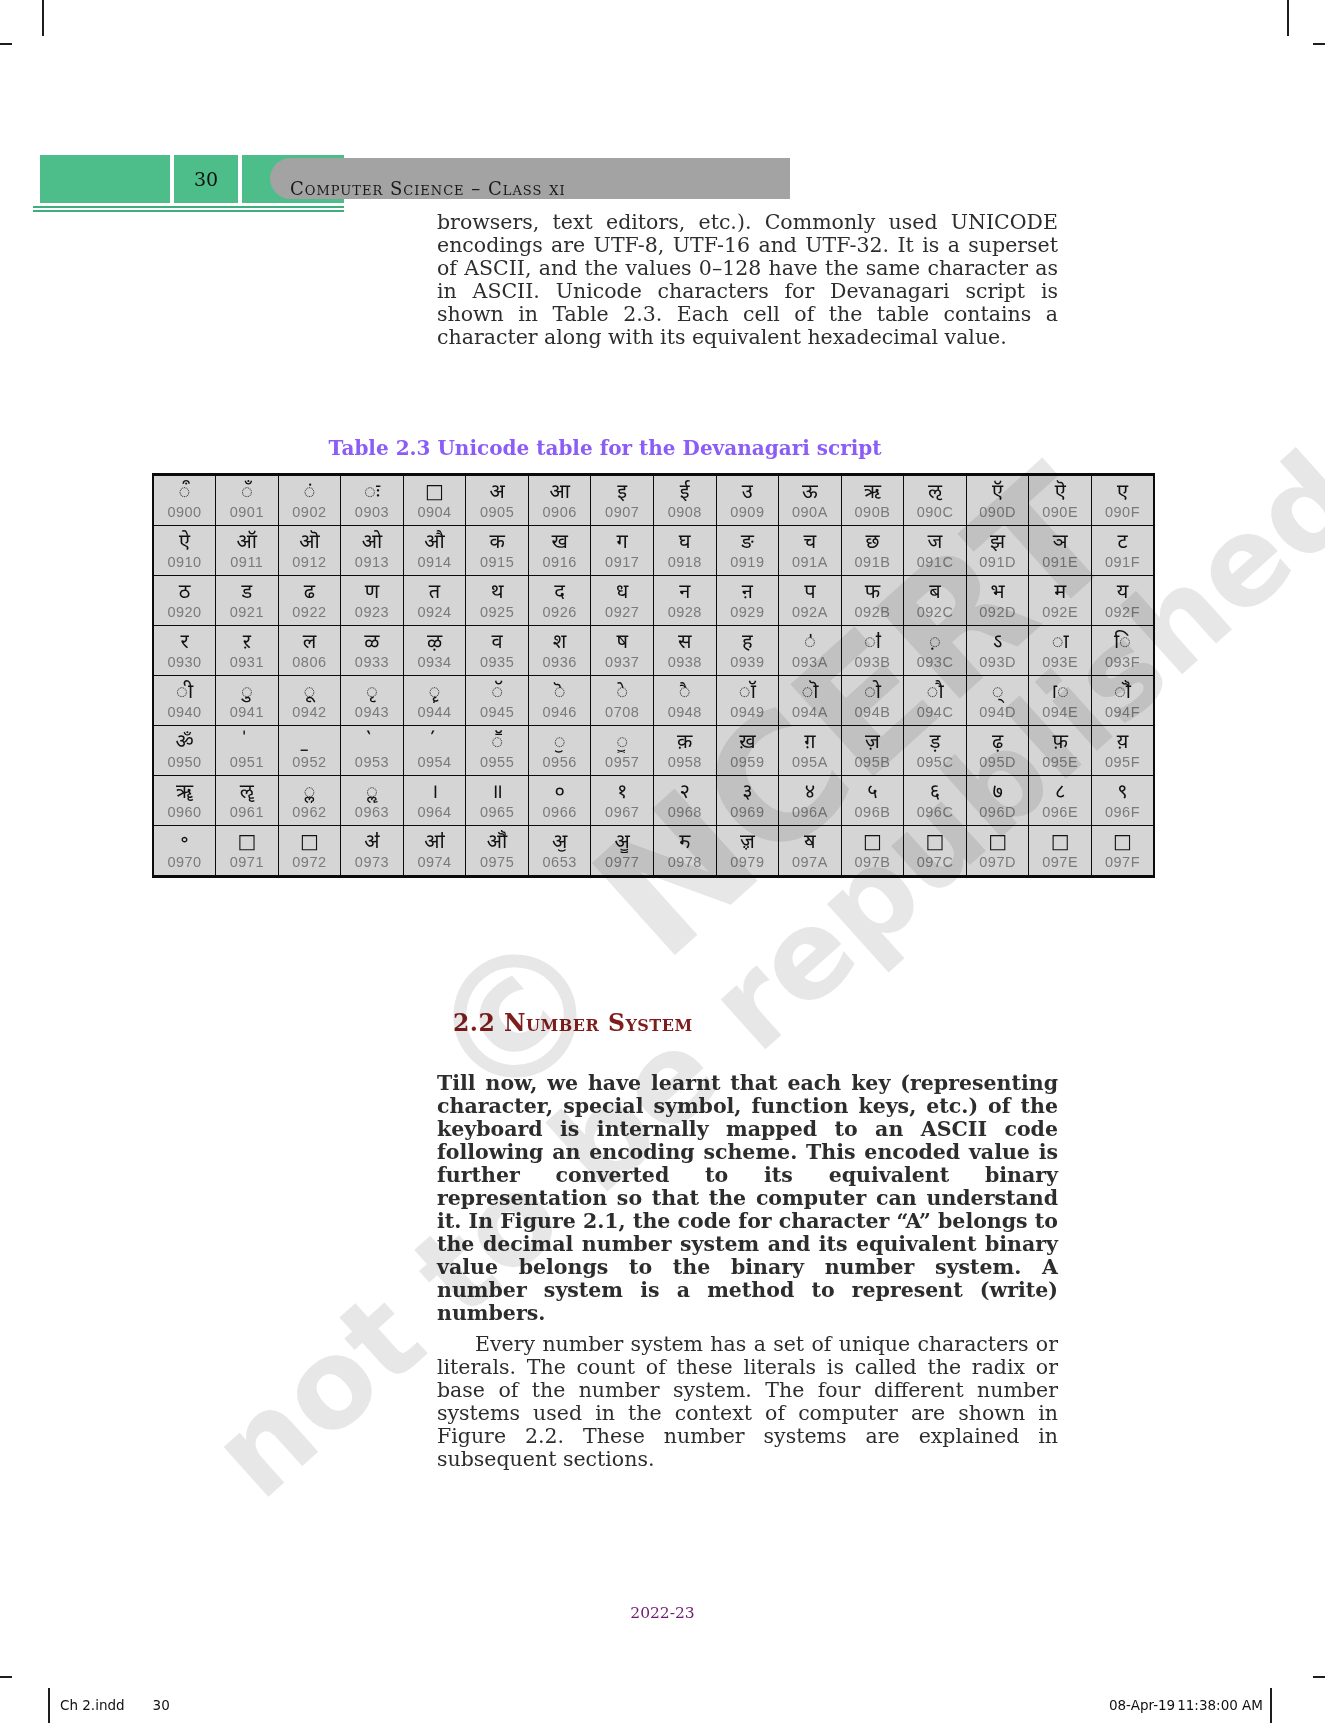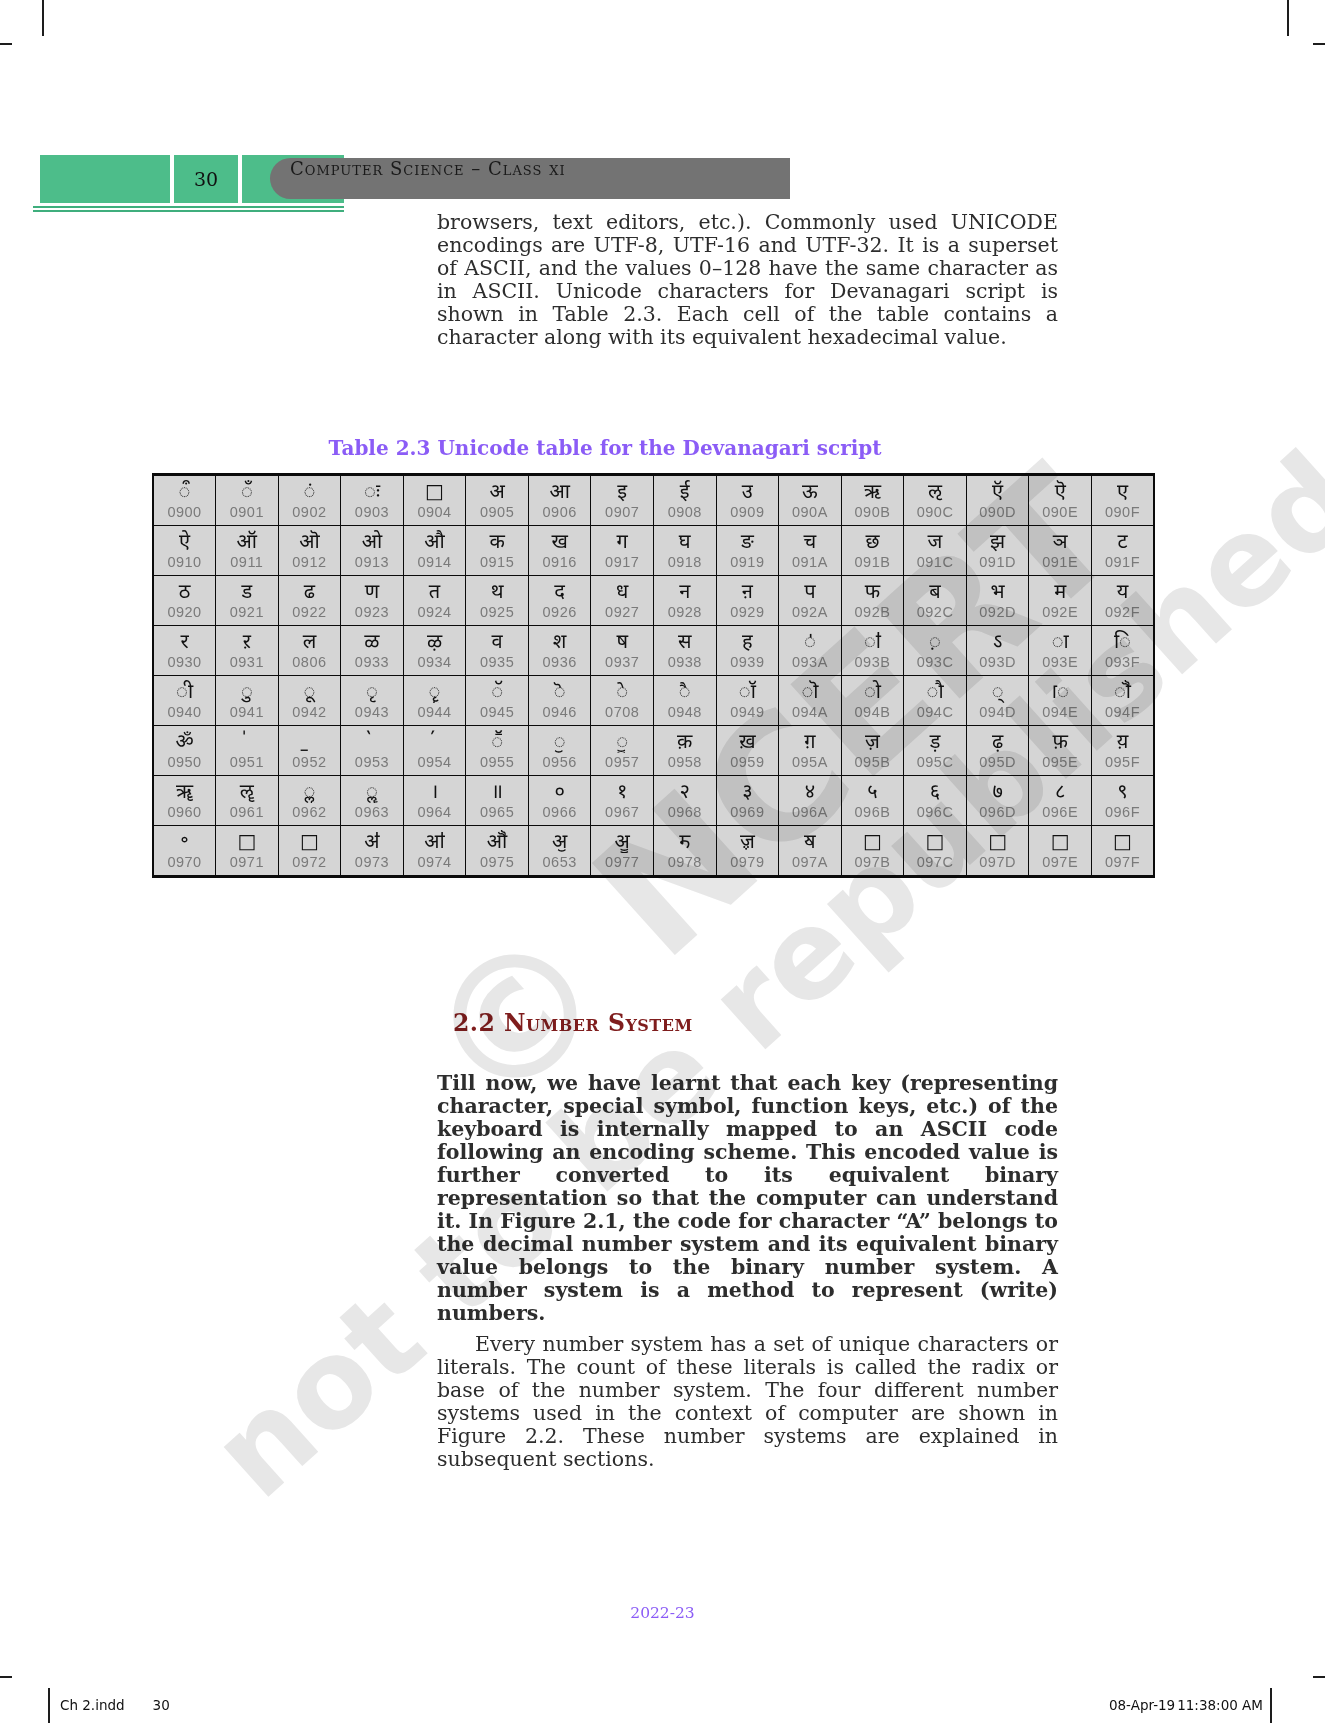--- a/index.html
+++ b/index.html
@@ -16,22 +16,22 @@
   .m-br-h{left:1313px;top:1676px;width:12px;height:2px;}
   .m-slug-l{left:48px;top:1688px;width:2px;height:35px;}
   .m-slug-r{left:1270px;top:1688px;width:2px;height:35px;}
 
   
   .hdr-block{position:absolute;top:155px;height:48px;background:#4dbd8a;}
   .hb1{left:40px;width:130px;}
   .hb2{left:174px;width:64px;display:flex;align-items:center;justify-content:center;}
   .hb3{left:242px;width:102px;}
   .page-num{font-size:19px;color:#101010;}
-  .hdr-pill{position:absolute;left:270px;top:158px;width:520px;height:41px;background:#737373;
-            border-radius:21px 0 0 21px;display:flex;align-items:flex-start;}
+  .hdr-pill{position:absolute;left:270px;top:158px;width:520px;height:41px;background:#a3a3a3;
+            border-radius:21px 0 0 21px;display:flex;align-items:flex-end;}
   .running-title{font-variant:small-caps;font-size:18px;letter-spacing:1px;color:#1a1a1a;
                  padding-left:20px;white-space:nowrap;}
   .hdr-rule{position:absolute;left:33px;width:311px;height:2px;background:#3fae7d;}
   .hr1{top:206px;} .hr2{top:210px;}
 
   
   .wm{position:absolute;color:#e7e7e7;font-family:"DejaVu Sans",sans-serif;font-weight:bold;
       white-space:nowrap;mix-blend-mode:multiply;z-index:6;pointer-events:none;}
   .wm1{left:770px;top:790px;font-size:170px;transform:translate(-50%,-50%) rotate(-42deg);}
   .wm2{left:785px;top:975px;font-size:122px;transform:translate(-50%,-50%) rotate(-42deg);}
@@ -53,21 +53,21 @@
   .cell-char{height:27px;text-align:center;font-size:20px;line-height:30px;color:#111;
              font-family:"DejaVu Serif",serif;overflow:hidden;}
   .cell-hex{text-align:center;font-size:14.5px;line-height:18px;color:#7a7a7a;
             font-family:"Liberation Sans","DejaVu Sans",sans-serif;letter-spacing:.5px;}
 
   .section-heading{position:absolute;left:437px;top:993px;margin:16px;font-size:23.5px;
                    color:#7f1d1d;z-index:2;}
   .sec-sc{font-variant:small-caps;font-weight:bold;letter-spacing:.5px;}
 
   .year{position:absolute;left:0;top:1604px;width:1325px;text-align:center;font-size:15.5px;
-        color:#8b5cf6;z-index:2;}
+        color:#701a75;z-index:2;}
 
   .footer{position:absolute;left:60px;right:62px;top:1697px;display:flex;
           justify-content:space-between;font-family:"DejaVu Sans",sans-serif;
           font-size:13.5px;color:#111;z-index:2;}
   .footer .grp{display:flex;}
   .footer .gap-l{margin-left:28px;}
   .footer .gap-s{margin-left:2px;}
 </style>
 </head>
 <body>

